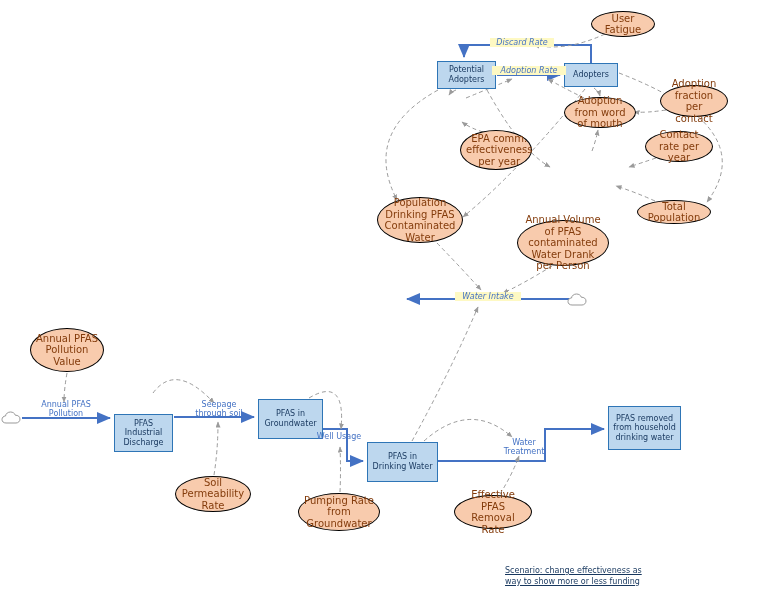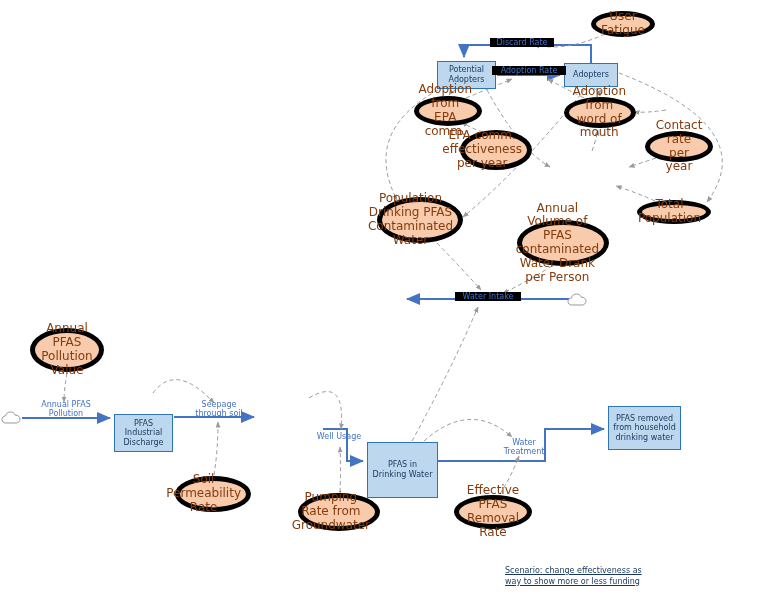--- a/index.html
+++ b/index.html
@@ -2,25 +2,25 @@
 <html><head>
 <meta charset="utf-8">
 <style>
   html,body{margin:0;padding:0;background:#fff;}
   .canvas{position:relative;width:779px;height:600px;background:#ffffff;
           font-family:"DejaVu Sans",sans-serif;overflow:hidden;}
   svg.wires{position:absolute;left:0;top:0;}
   .stock{position:absolute;background:#bdd7ee;border:1.5px solid #2e75b6;
          display:flex;align-items:center;justify-content:center;text-align:center;
          font-size:8px;color:#17375e;line-height:1.2;padding:1px 2px;box-sizing:border-box;}
-  .var{position:absolute;background:#f8cbad;border:5px solid #000000;border-radius:50%;
-       display:flex;align-items:center;justify-content:flex-end;text-align:center;
-       font-size:12px;color:#843c0c;line-height:1.15;padding:2px 5px;box-sizing:border-box;}
+  .var{position:absolute;background:#f8cbad;border:1px solid #000000;border-radius:50%;
+       display:flex;align-items:center;justify-content:flex-start;text-align:center;
+       font-size:10px;color:#843c0c;line-height:1.15;padding:2px 5px;box-sizing:border-box;}
   .flbl{position:absolute;color:#4472c4;font-size:8px;text-align:center;line-height:1.15;}
-  .flbl.bg{background:#000000;padding:0 1px;}
+  .flbl.bg{background:#fef9c3;padding:0 1px;font-style:italic;}
   .note{position:absolute;left:505px;top:566px;width:152px;font-size:8px;color:#17375e;
         text-decoration:underline;line-height:1.35;}
 </style>
 </head>
 <body>
 
 <div class="canvas">
 
   <svg class="wires" width="779" height="600" viewBox="0 0 779 600">
     <defs>
@@ -79,35 +79,38 @@
 
   <div class="stock" style="left:437px;top:61px;width:59px;height:28px">
       <span>Potential Adopters</span>
     </div>
   <div class="stock" style="left:564px;top:63px;width:54px;height:24px">
       <span>Adopters</span>
     </div>
   <div class="stock" style="left:114px;top:414px;width:59px;height:38px">
       <span>PFAS Industrial Discharge</span>
     </div>
-  <div class="stock" style="left:367px;top:442px;width:71px;height:56px">
+  <div class="stock" style="left:258px;top:399px;width:65px;height:40px">
+      <span>PFAS in Groundwater</span>
+    </div>
+  <div class="stock" style="left:367px;top:442px;width:71px;height:40px">
       <span>PFAS in Drinking Water</span>
     </div>
   <div class="stock" style="left:608px;top:406px;width:73px;height:44px">
       <span>PFAS removed from household drinking water</span>
     </div>
 
   <div class="var" style="left:591px;top:11px;width:64px;height:26px">
       <span>User Fatigue</span>
     </div>
-  <div class="var" style="left:414px;top:96px;width:68px;height:30px">
-      <span>Adoption from EPA comm.</span>
-    </div>
   <div class="var" style="left:460px;top:130px;width:72px;height:40px">
       <span>EPA comm. effectiveness per year</span>
+    </div>
+  <div class="var" style="left:660px;top:85px;width:68px;height:32px">
+      <span>Adoption fraction per contact</span>
     </div>
   <div class="var" style="left:564px;top:97px;width:72px;height:31px">
       <span>Adoption from word of mouth</span>
     </div>
   <div class="var" style="left:645px;top:131px;width:68px;height:31px">
       <span>Contact rate per year</span>
     </div>
   <div class="var" style="left:637px;top:200px;width:74px;height:24px">
       <span>Total Population</span>
     </div>

